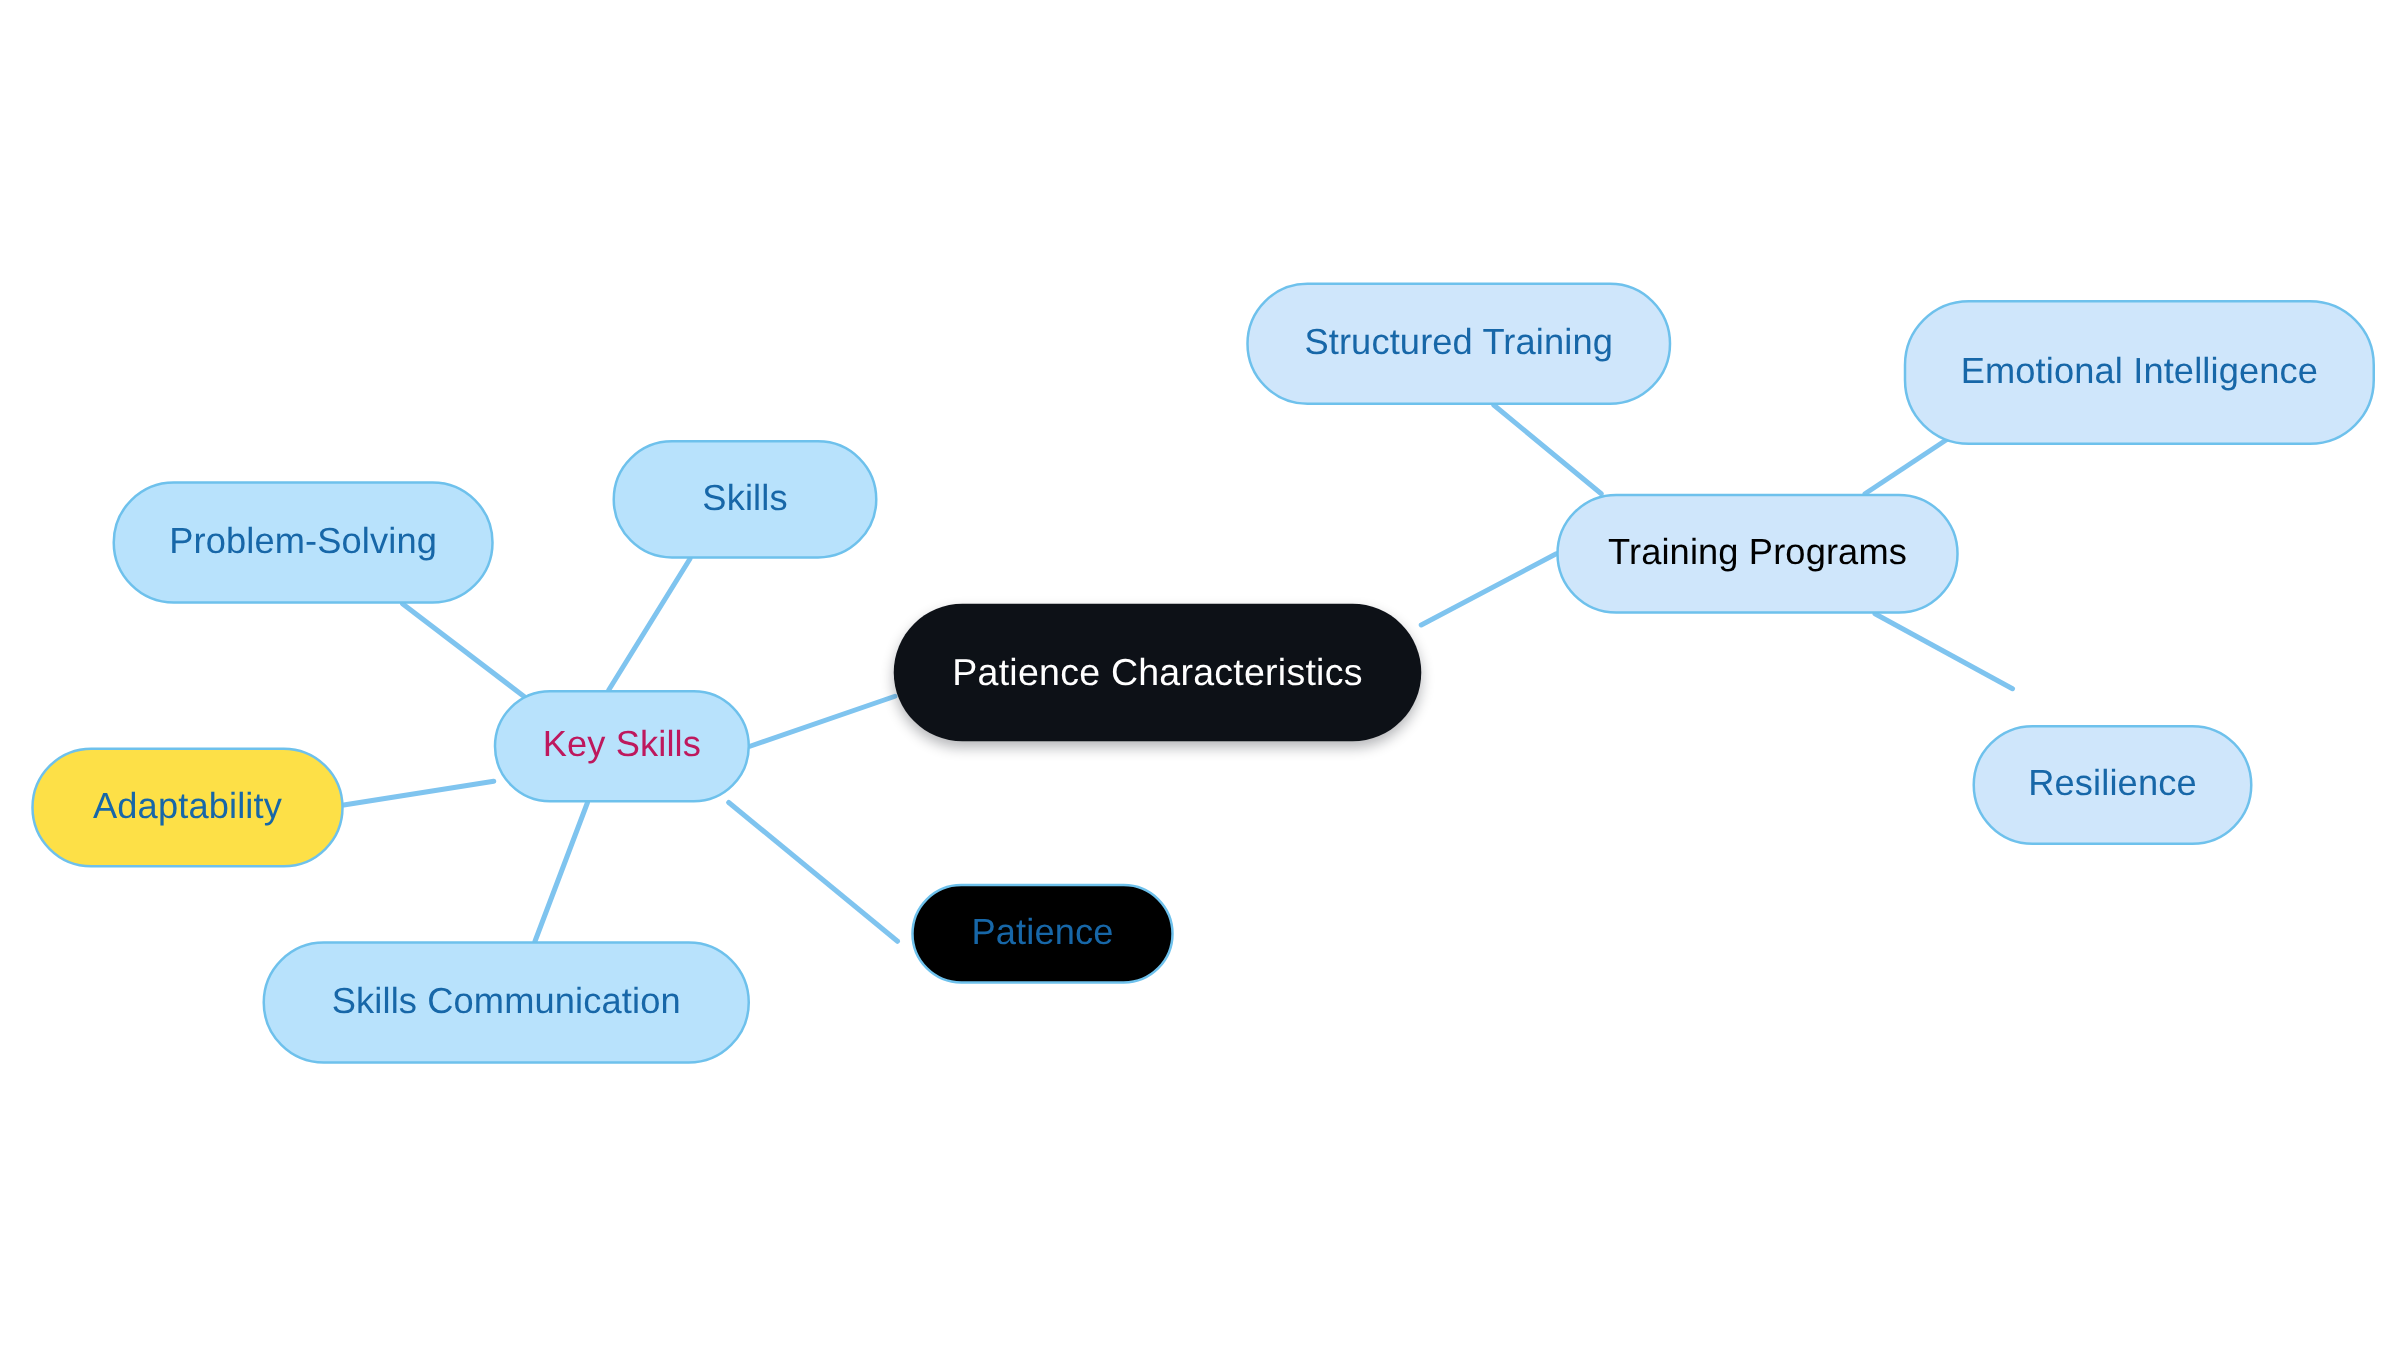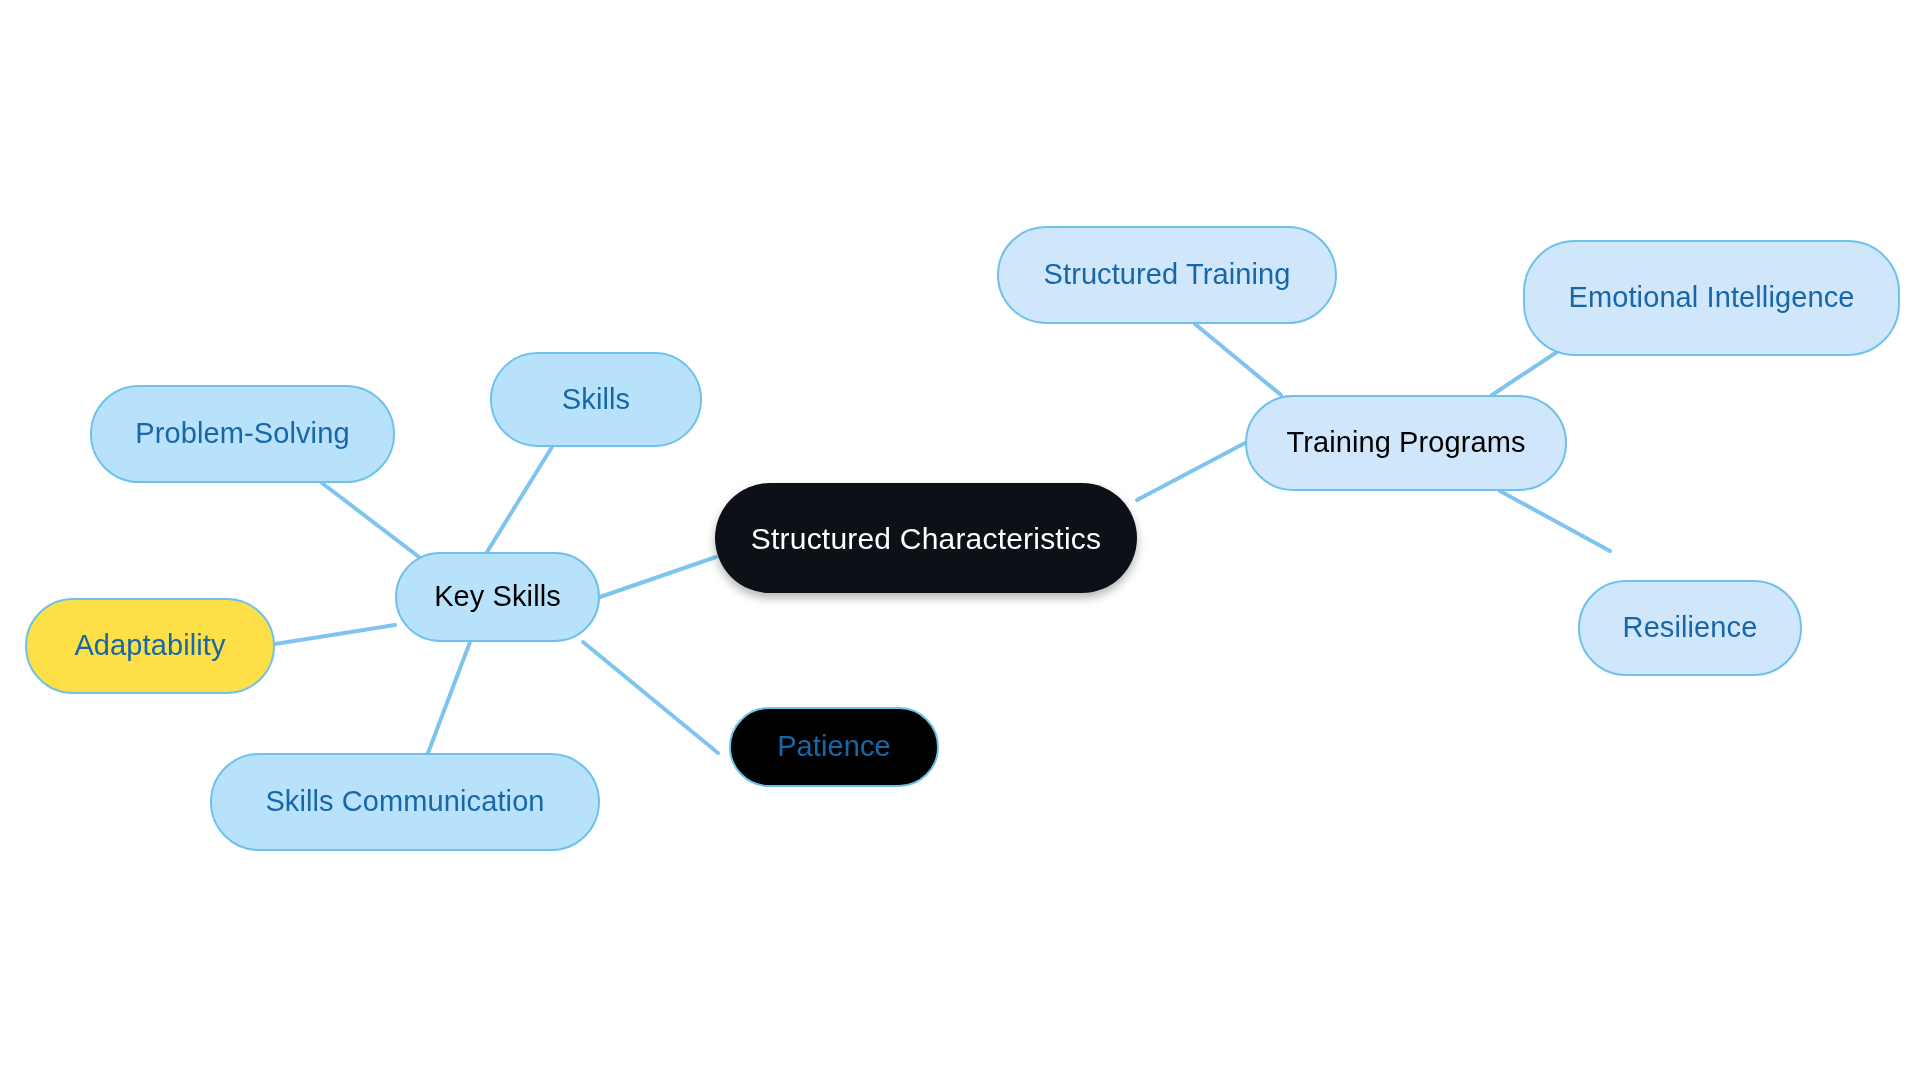--- a/index.html
+++ b/index.html
@@ -69,23 +69,23 @@
       <path d="M 395,625 L 275,644" fill="none" stroke="#7fc4ef" stroke-width="4" stroke-linecap="round"></path>
       <path d="M 470,642 L 428,753" fill="none" stroke="#7fc4ef" stroke-width="4" stroke-linecap="round"></path>
       <path d="M 583,642 L 718,753" fill="none" stroke="#7fc4ef" stroke-width="4" stroke-linecap="round"></path>
       <path d="M 1281,395 L 1195,324" fill="none" stroke="#7fc4ef" stroke-width="4" stroke-linecap="round"></path>
       <path d="M 1492,395 L 1578,338" fill="none" stroke="#7fc4ef" stroke-width="4" stroke-linecap="round"></path>
       <path d="M 1500,491 L 1610,551" fill="none" stroke="#7fc4ef" stroke-width="4" stroke-linecap="round"></path>
     </svg>
 
   <div id="node-layer">
       <div class="node node-root" style="left: 715px; top: 483px; width: 422px; height: 110px; background: rgb(13, 17, 23); color: rgb(255, 255, 255);">
-        <span>Structured Characteristics</span>
+        <span>Patience Characteristics</span>
       </div>
-      <div class="node node-branch fill-left" style="left: 395px; top: 552px; width: 205px; height: 90px; background: rgb(184, 226, 252); color: #000000; border-color: rgb(110, 193, 236);">
+      <div class="node node-branch fill-left" style="left: 395px; top: 552px; width: 205px; height: 90px; background: rgb(184, 226, 252); color: #be185d; border-color: rgb(110, 193, 236);">
         <span>Key Skills</span>
       </div>
       <div class="node node-leaf fill-left" style="left: 90px; top: 385px; width: 305px; height: 98px; background: rgb(184, 226, 252);">
         <span>Problem-Solving</span>
       </div>
       <div class="node node-leaf fill-left" style="left: 490px; top: 352px; width: 212px; height: 95px; background: rgb(184, 226, 252);">
         <span>Skills</span>
       </div>
       <div class="node node-leaf fill-left" style="left: 25px; top: 598px; width: 250px; height: 96px; background: #fde047;">
         <span>Adaptability</span>

